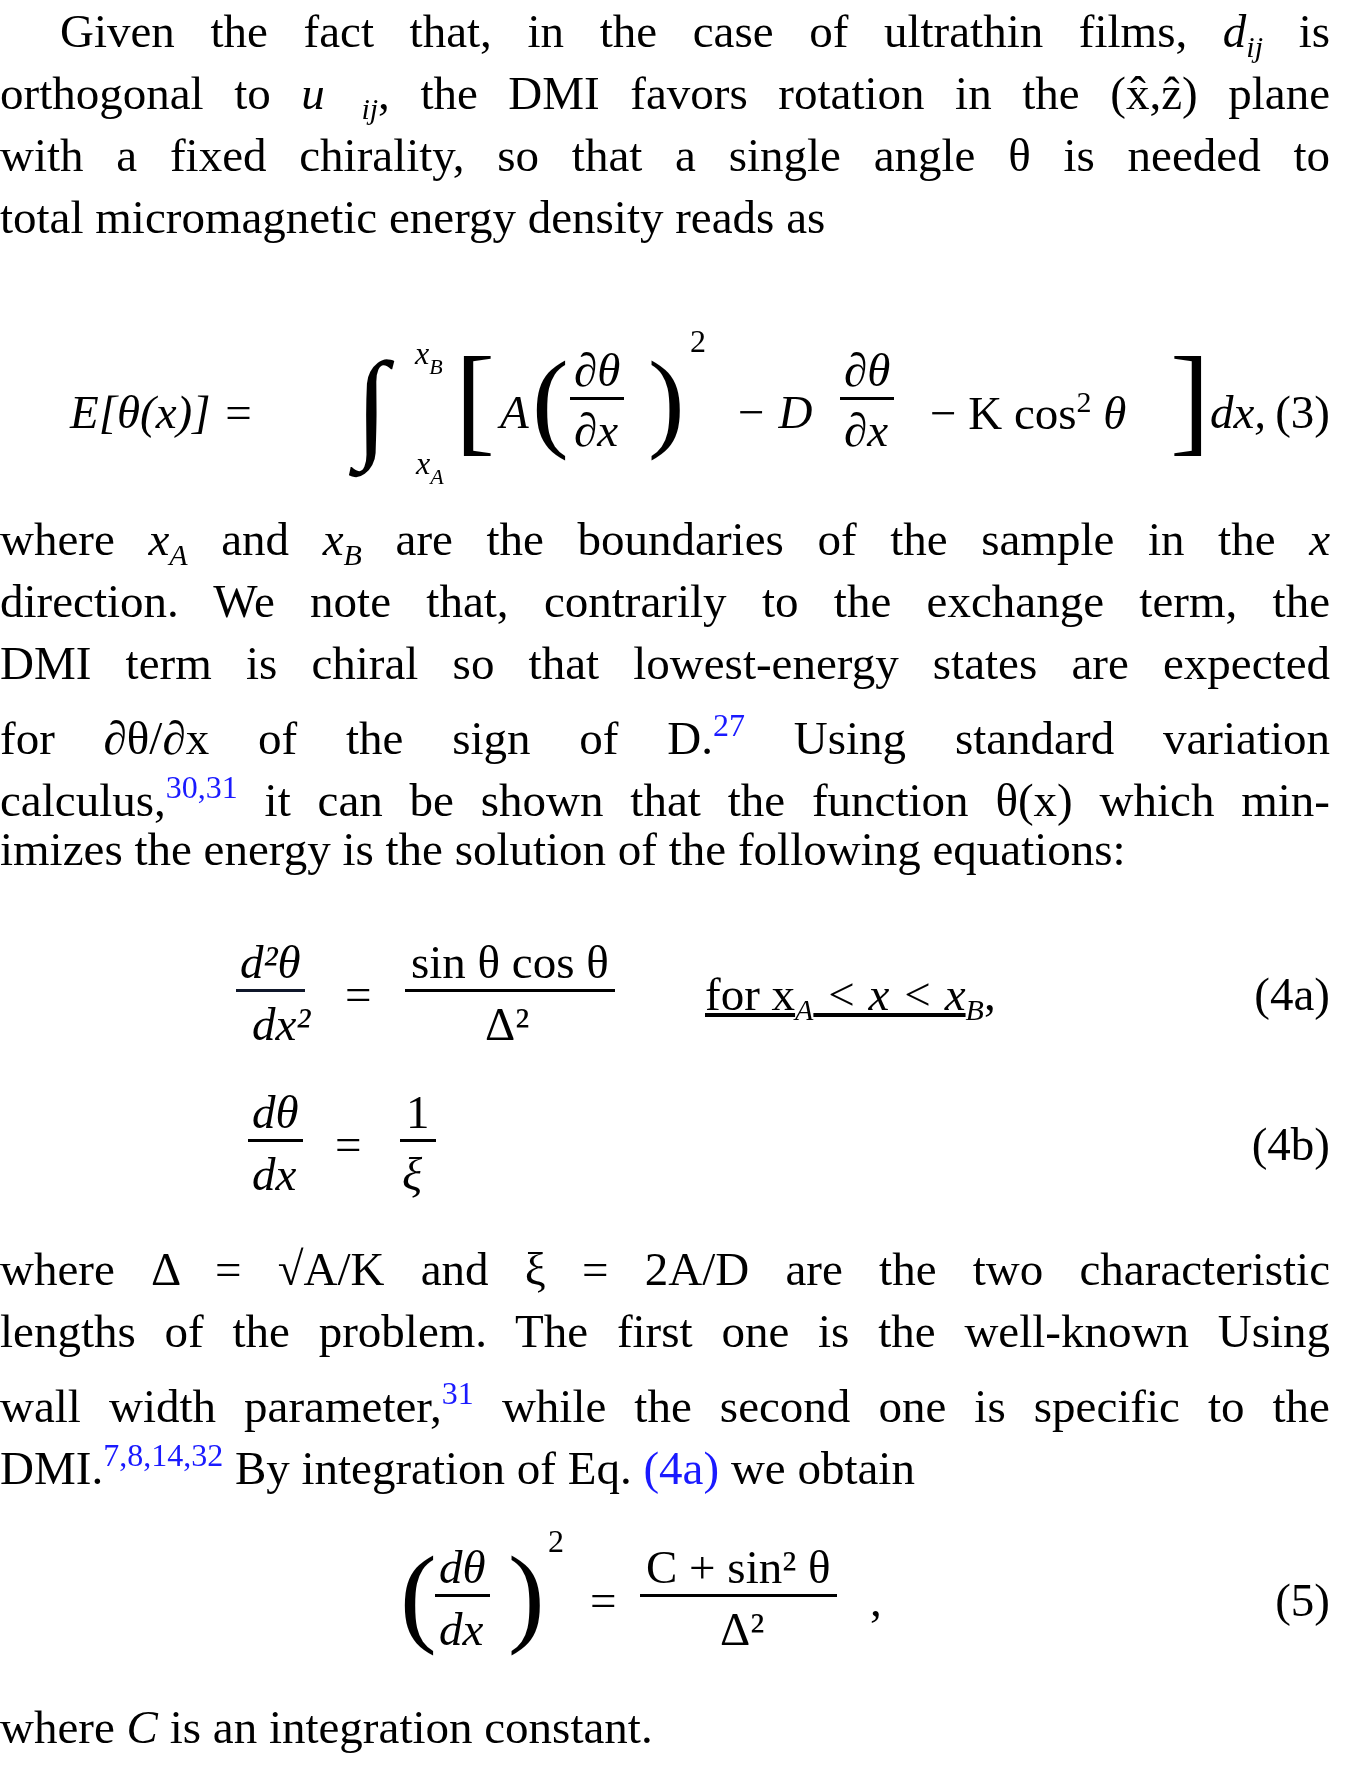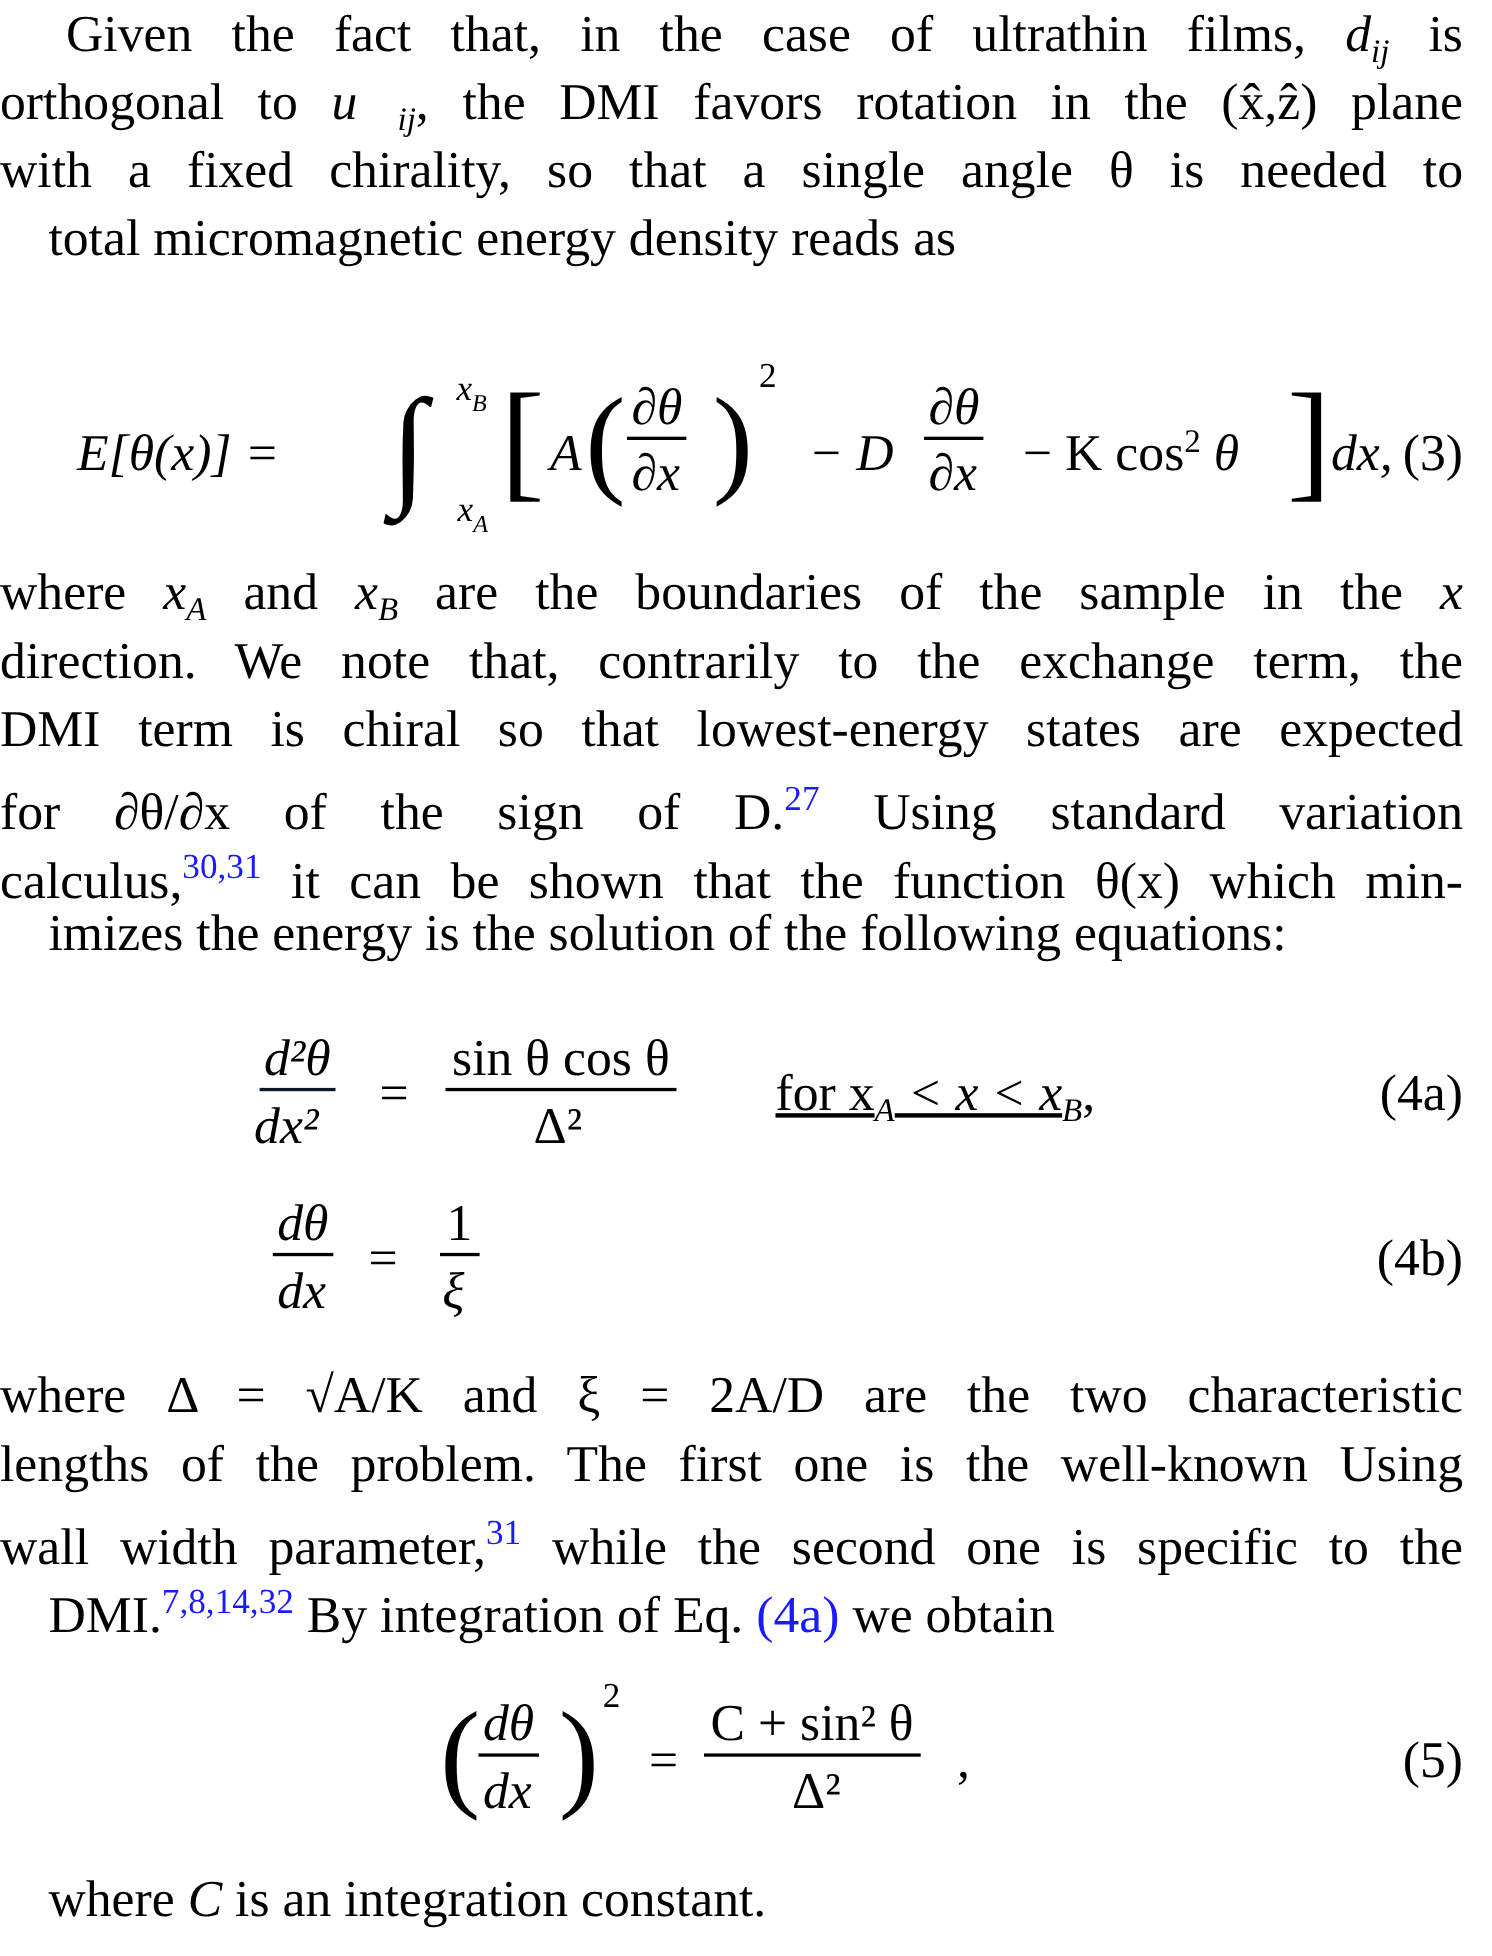--- a/index.html
+++ b/index.html
@@ -6,21 +6,21 @@
   body {
     width:1356px; height:1778px; overflow:hidden; position:relative;
     font-family:"Liberation Serif","DejaVu Serif",serif;
     color:#000; font-size:47px;
   }
   .para {
     position:absolute; left:0; width:1330px;
     line-height:62px; text-align:justify;
   }
   .line { display:block; white-space:nowrap; text-align-last:justify; text-align:justify; height:62px; }
-  .line.last { text-align-last:left;margin-left:44px; }
+  .line.last { text-align-last:left; }
   .indent { padding-left:60px; }
   i, .m { font-style:italic; }
   .ref { color:#1a1aff; font-size:32px; vertical-align:18px; font-style:normal; }
   .eqref { color:#1a1aff; }
   sub { font-size:30px; vertical-align:-10px; font-style:italic; }
   .abs { position:absolute; white-space:nowrap; }
 </style>
 </head>
 <body>
 
@@ -56,21 +56,21 @@
   <span class="line"><span>where </span><i>x</i><sub>A</sub><span> and </span><i>x</i><sub>B</sub><span> are the boundaries of the sample in the </span><i>x</i></span>
   <span class="line">direction. We note that, contrarily to the exchange term, the</span>
   <span class="line">DMI term is chiral so that lowest-energy states are expected</span>
   <span class="line"><span>for ∂θ/∂x of the sign of D.</span><a class="ref">27</a><span> Using standard variation</span></span>
   <span class="line"><span>calculus,</span><a class="ref">30,31</a><span> it can be shown that the function θ(x) which min-</span></span>
   <span class="line last">imizes the energy is the solution of the following equations:</span>
 </div>
 
 <div class="abs" style="top:935px; left:0; width:1330px; height:130px;">
   <span class="abs m" style="left:236px; top:0; border-bottom:3px solid #0f172a; padding:0 4px;">d²θ</span>
-  <span class="abs m" style="left:227px; top:62px; padding:0 4px;">dx²</span>
+  <span class="abs m" style="left:248px; top:62px; padding:0 4px;">dx²</span>
   <span class="abs" style="left:345px; top:32px;">=</span>
   <span class="abs" style="left:405px; top:0; border-bottom:3px solid #000; padding:0 6px;">sin θ cos θ</span>
   <span class="abs" style="left:485px; top:62px;">Δ²</span>
   <span class="abs" style="left:705px; top:32px;text-decoration:underline;"><span>for x</span><sub>A</sub><span class="m"> &lt; x &lt; x</span><sub>B</sub>,</span>
   <span class="abs" style="right:0; top:32px;">(4a)</span>
 </div>
 
 <div class="abs" style="top:1085px; left:0; width:1330px; height:130px;">
   <span class="abs m" style="left:248px; top:0; border-bottom:3px solid #000; padding:0 4px;">dθ</span>
   <span class="abs m" style="left:248px; top:62px; padding:0 4px;">dx</span>

